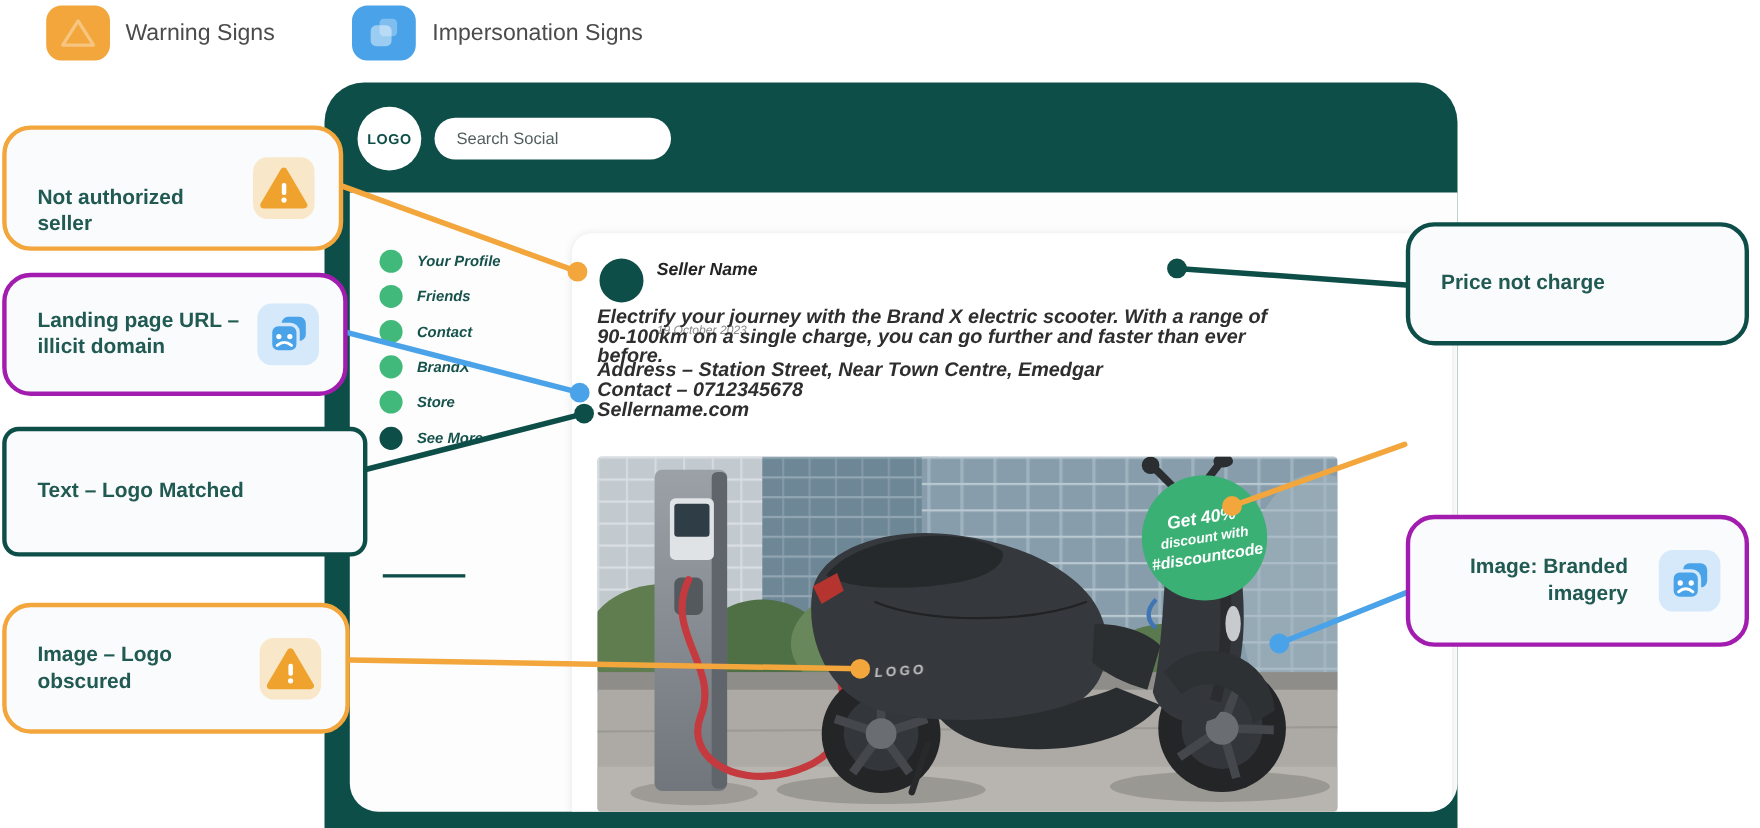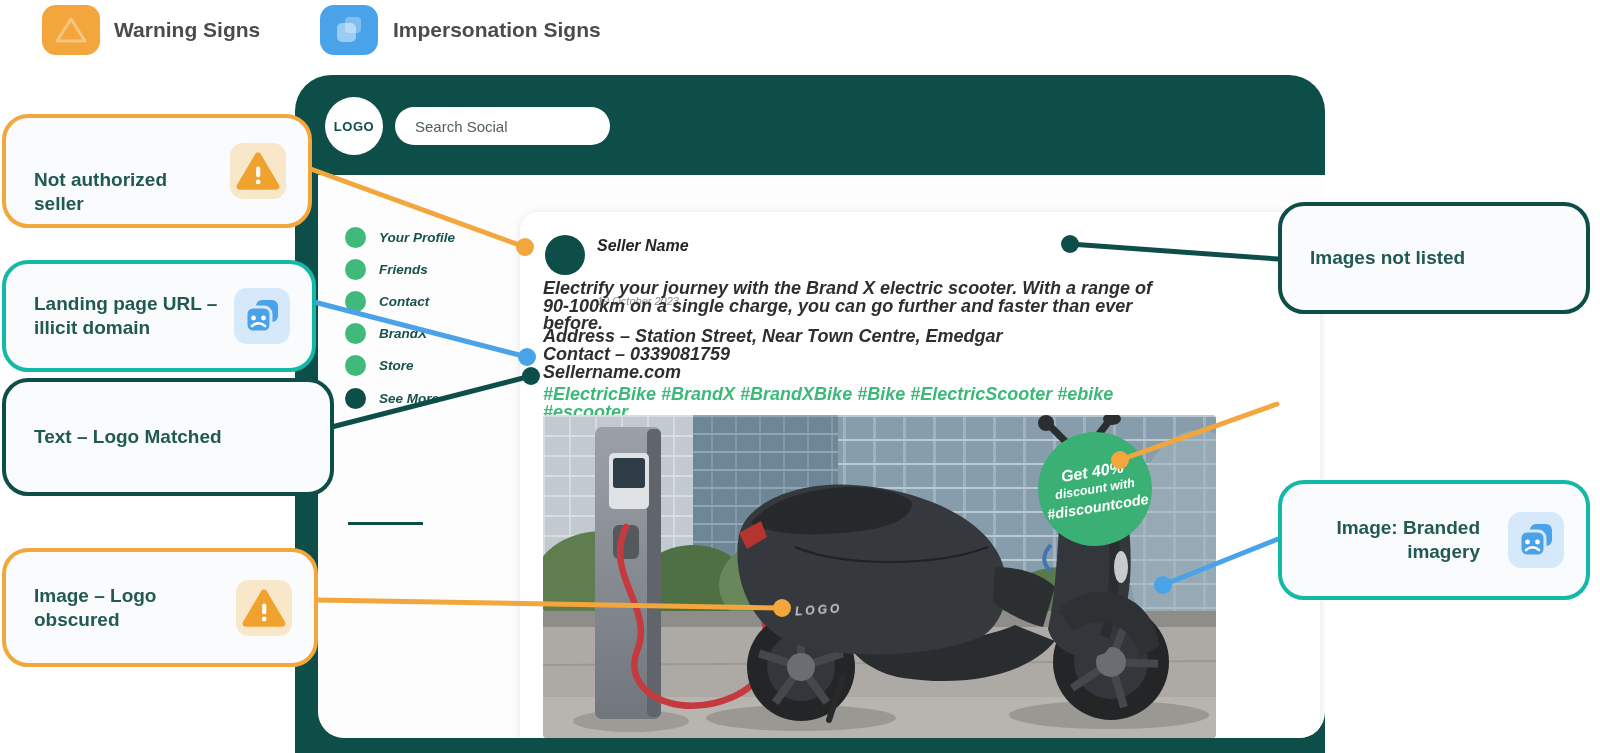--- a/index.html
+++ b/index.html
@@ -1,21 +1,21 @@
 <!DOCTYPE html>
 <html><head>
 <meta charset="utf-8">
 <style>
   html,body{margin:0;padding:0;background:#ffffff;}
   #stage{position:relative;width:1600px;height:753px;overflow:hidden;
          font-family:"Liberation Sans", sans-serif;background:#ffffff;}
 
   
   .legend-chip{position:absolute;width:58px;height:50px;border-radius:14px;display:flex;align-items:center;justify-content:center;}
-  .legend-label{position:absolute;font-size:21px;font-weight:bold;color:#4b4b4b;line-height:50px;height:50px;}
+  .legend-label{position:absolute;font-size:21px;font-weight:normal;color:#4b4b4b;line-height:50px;height:50px;}
 
   
   #window{position:absolute;left:295px;top:75px;width:1030px;height:678px;
           background:#0e4e48;border-radius:36px 36px 0 0;z-index:1;}
   #win-content{position:absolute;left:23px;top:100px;right:0;bottom:15px;
                background:#fdfdfd;border-radius:0 0 26px 26px;overflow:hidden;font-style:italic;}
   #logo-circle{position:absolute;left:30px;top:22px;width:58px;height:58px;border-radius:50%;
                background:#ffffff;display:flex;align-items:center;justify-content:center;
                font-size:13px;font-weight:bold;color:#0e4e48;letter-spacing:.5px;}
   #search-pill{position:absolute;left:100px;top:32px;width:215px;height:38px;border-radius:19px;
@@ -49,21 +49,21 @@
   #badge .b2{font-size:12.5px;font-weight:600;}
   #badge .b3{font-size:14.5px;font-weight:bold;}
   #scooter-logo{position:absolute;left:252px;top:188px;font-size:12px;font-weight:bold;color:#e8e8e8;
                 letter-spacing:3px;opacity:.8;transform:rotate(-4deg);filter:blur(.4px);}
 
   
   .callout{position:absolute;background:#fafbfc;border-radius:26px;display:flex;align-items:center;
            justify-content:space-between;padding:0 22px 0 28px;box-sizing:border-box;z-index:60;}
   .callout .txt{font-size:19px;font-weight:600;color:#215953;line-height:1.26;}
   .b-warn{border:4px solid #f2a63c;}
-  .b-imp{border:4px solid #14b8a6;margin-top:12px;}
+  .b-imp{border:4px solid #a21caf;}
   .b-neut{border:4px solid #0e4e48;}
   .icon-tile{width:56px;height:56px;border-radius:13px;display:flex;align-items:center;justify-content:center;flex:0 0 auto;}
   .tile-warn{background:#f8e8c9;}
   .tile-imp{background:#d6e9fa;}
 
   #connectors{position:absolute;left:0;top:0;z-index:50;pointer-events:none;}
 </style>
 </head>
 <body>
 
@@ -121,23 +121,22 @@
       </div>
       <div id="side-divider"></div>
 
       <div id="post-card">
         <div id="avatar"></div>
         <div id="seller-name">Seller Name</div>
         <div id="post-date">19 October 2023</div>
 
         <div class="post-text" style="top:68px;">Electrify your journey with the Brand X electric scooter. With a range of 90-100km on a single charge, you can go further and faster than ever before.</div>
         <div class="post-text" style="top:116px;">Address – Station Street, Near Town Centre, Emedgar</div>
-        <div class="post-text" style="top:134px;">Contact – 0339081759</div>
+        <div class="post-text" style="top:134px;">Contact – 0712345678</div>
         <div class="post-text" style="top:152px;">Sellername.com</div>
-        <div class="post-text" id="hashtags" style="top:174px;">#ElectricBike #BrandX #BrandXBike #Bike #ElectricScooter #ebike #escooter</div>
 
         <div id="photo">
           <svg width="673" height="323" viewBox="0 0 673 323">
             <defs>
               <pattern id="glassR" width="30" height="24" patternUnits="userSpaceOnUse">
                 <rect width="30" height="24" fill="#879dab"></rect>
                 <rect width="3" height="24" fill="#9fb3bf"></rect>
                 <rect width="30" height="2" fill="#b9c8d1"></rect>
               </pattern>
               <pattern id="glassL" width="26" height="20" patternUnits="userSpaceOnUse">
@@ -281,37 +280,37 @@
       <svg width="40" height="40" viewBox="0 0 40 40">
         <rect x="14" y="4" width="22" height="22" rx="6" fill="#4aa3e8"></rect>
         <rect x="4" y="11" width="25" height="25" rx="7" fill="#4aa3e8" stroke="#d6e9fa" stroke-width="3"></rect>
         <circle cx="11.5" cy="22" r="2.4" fill="#ffffff"></circle>
         <circle cx="21.5" cy="22" r="2.4" fill="#ffffff"></circle>
         <path d="M10 30 Q16.5 24.5 23 30" stroke="#ffffff" stroke-width="2.6" fill="none" stroke-linecap="round"></path>
       </svg>
     </span>
   </div>
 
-  <div class="callout b-neut" style="left:2px;top:378px;width:332px;height:118px;">
+  <div class="callout b-neut" style="left:2px;top:388px;width:332px;height:118px;border-radius:15px;">
     <span class="txt" style="width:240px;">Text – Logo Matched</span>
   </div>
 
   <div class="callout b-warn" style="left:2px;top:548px;width:316px;height:119px;">
     <span class="txt" style="width:160px;">Image – Logo obscured</span>
     <span class="icon-tile tile-warn">
       <svg width="44" height="40" viewBox="0 0 48 44">
         <path d="M24 5 L44 39 L4 39 Z" fill="#f0a22e" stroke="#f0a22e" stroke-width="7" stroke-linejoin="round"></path>
         <rect x="22" y="17" width="4.5" height="12" rx="2" fill="#ffffff"></rect>
         <circle cx="24.2" cy="34" r="2.6" fill="#ffffff"></circle>
       </svg>
     </span>
   </div>
 
   <div class="callout b-neut" style="left:1278px;top:202px;width:312px;height:112px;">
-    <span class="txt" style="width:240px;">Images not listed</span>
+    <span class="txt" style="width:240px;">Price not charge</span>
   </div>
 
 
   <div class="callout b-imp" style="left:1278px;top:468px;width:312px;height:120px;">
     <span class="txt" style="width:170px;text-align:right;">Image: Branded imagery</span>
     <span class="icon-tile tile-imp">
       <svg width="40" height="40" viewBox="0 0 40 40">
         <rect x="14" y="4" width="22" height="22" rx="6" fill="#4aa3e8"></rect>
         <rect x="4" y="11" width="25" height="25" rx="7" fill="#4aa3e8" stroke="#d6e9fa" stroke-width="3"></rect>
         <circle cx="11.5" cy="22" r="2.4" fill="#ffffff"></circle>

